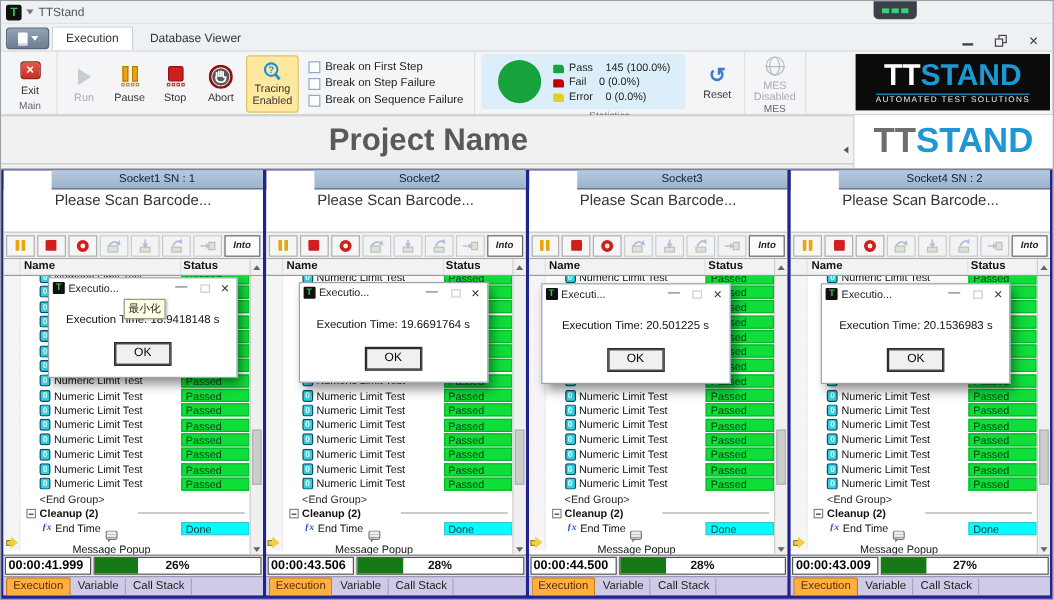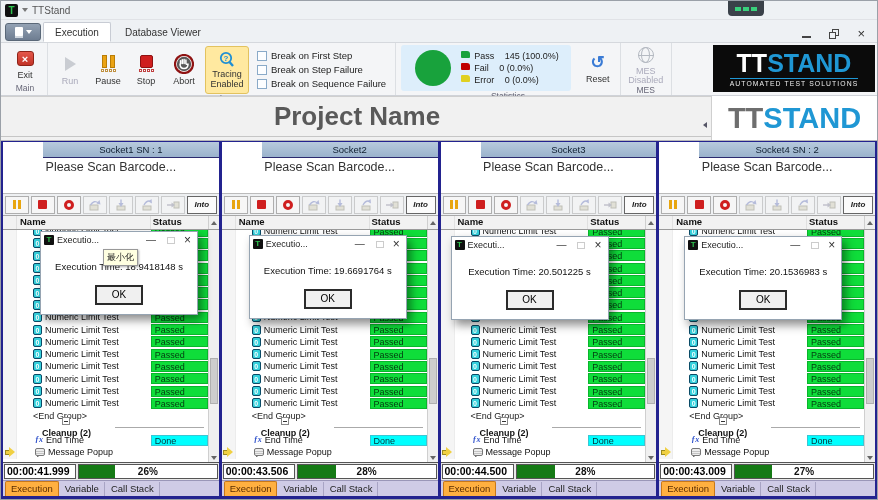--- a/index.html
+++ b/index.html
@@ -44,21 +44,21 @@
   .stop-ico { width:13px; height:13px; background:#cf1f1f; border:1px solid #8e1212; border-radius:2px; }
   .dots { display:flex; gap:1px; margin-top:1px; } .dots i { width:3px; height:3px; border:1px solid #c09040; background:#fff; }
   .dots.red i { border-color:#c04040; }
   .tracing { width:44px; height:48px; background:#ffe9a0; border:1px solid #e2c25f; border-radius:3px; display:flex; flex-direction:column; align-items:center; justify-content:center; font-size:9px; color:#333; text-align:center; line-height:10px; margin-top:1px; }
   .cbcol { display:flex; flex-direction:column; justify-content:center; gap:3px; font-size:9.5px; color:#222; padding:0 4px; }
   .cb { display:flex; align-items:center; gap:4px; white-space:nowrap; }
   .cb i { width:10px; height:10px; border:1px solid #8aaac8; background:#fdfeff; flex:none; }
   .stat-panel { background:#ddeefb; border-radius:3px; height:46px; display:flex; align-items:center; gap:10px; padding:0 12px 0 14px; }
   .pie { width:36px; height:36px; border-radius:50%; background:#18a23c; }
   .legend { font-size:9px; color:#222; display:flex; flex-direction:column; gap:2px; }
-  .legend .li { display:flex; align-items:flex-start; gap:4px; }
+  .legend .li { display:flex; align-items:flex-end; gap:4px; }
   .legend .mark { width:9px; height:7px; border-radius:1px 3px 1px 1px; display:inline-block; }
   .reset-ico { font-size:17px; color:#3a7bd5; font-weight:bold; line-height:17px; }
   .mes-btn { color:#aab; }
   .globe { width:16px; height:16px; border:1.5px solid #b5bac2; border-radius:50%; position:relative; }
   .globe::before { content:""; position:absolute; left:50%; top:-1px; bottom:-1px; width:7px; margin-left:-4.5px; border:1px solid #b5bac2; border-radius:50%; }
   .globe::after { content:""; position:absolute; top:50%; left:-1px; right:-1px; border-top:1px solid #b5bac2; }
   .top-logo { margin-left:auto; width:162px; height:47px; margin-top:2px; background:#0b0b0b; display:flex; flex-direction:column; align-items:center; justify-content:center; }
   .tl-main { font-weight:bold; font-size:25px; line-height:25px; letter-spacing:0px; font-family:"Liberation Sans",sans-serif; }
   .tl-main .tt { color:#fff; } .tl-main .stand { color:#1f97d4; }
   .tl-tag { color:#eee; font-size:6.8px; letter-spacing:1.1px; margin-top:2px; border-top:1px solid #1f97d4; padding-top:1px; }
@@ -98,27 +98,27 @@
   .rows { margin-top:-5px; }
   .trow { height:12.3px; display:flex; align-items:center; font-size:9px; color:#111; }
   .trow .ind { width:14px; flex:none; background:#f5f5f5; border-right:1px solid #ececec; height:100%; display:flex; align-items:center; justify-content:center; }
   .trow .nm { flex:1; min-width:0; display:flex; align-items:center; gap:3px; padding-left:16px; white-space:nowrap; overflow:hidden; }
   .trow .stc { width:57px; flex:none; height:100%; display:flex; align-items:center; }
   .st { display:block; width:100%; height:11px; line-height:11px; padding-left:3px; font-size:9px; }
   .st.passed { background:#0fdd3a; color:#043a10; border:1px solid #0ab52c; }
   .st.done { background:#00ffff; color:#06333a; border:1px solid #39c7d4; }
   .ic-nlt { flex:none; width:9px; height:10px; background:#35d0dc; border:1px solid #0a4a66; border-radius:2px; color:#f2ffff; font:bold 7px/9px "Liberation Sans",sans-serif; text-align:center; font-style:normal; }
   .eg { padding-left:16px; color:#222; }
-  .cleanup-row .nm { padding-left:5px; gap:3px;flex-direction:column; }
+  .cleanup-row .nm { padding-left:5px; gap:3px; }
   .exp { flex:none; width:8px; height:8px; border:1px solid #888; background:#fff; position:relative; }
   .exp::after { content:""; position:absolute; left:1px; right:1px; top:50%; border-top:1px solid #333; }
   .cl-line { flex:1; border-top:1px solid #aaa; margin:0 4px; }
   .et-row .nm { padding-left:18px; }
   .ic-fx { flex:none; color:#3355cc; font:italic bold 8px/10px "Liberation Serif",serif; }
-  .mp-row .nm { padding-left:18px; }
+  .mp-row .nm { padding-left:18px;flex-direction:column; }
   .ic-bubble { flex:none; width:10px; height:8px; border:1px solid #777; border-radius:2px; background:linear-gradient(#eee 2px,#999 3px,#eee 3px,#eee 4px,#999 5px,#eee 5px); position:relative; }
   .ic-bubble::after { content:""; position:absolute; left:1px; bottom:-3px; border-left:3px solid #777; border-bottom:3px solid transparent; }
   .arrow-ptr { display:flex; align-items:center; }
   .arrow-ptr .bar { width:4px; height:5px; background:#f0d042; border:1px solid #9a8a20; border-right:none; }
   .arrow-ptr .head { width:0; height:0; border-top:5px solid transparent; border-bottom:5px solid transparent; border-left:6px solid #f0d042; }
   .sb { position:absolute; top:0; right:0; bottom:0; width:11px; background:#f0f0f0; border-left:1px solid #cfcfcf; }
   .sb-thumb { position:absolute; left:1px; right:1px; top:55%; height:46px; background:#cdcdcd; border:1px solid #b0b0b0; }
   .sb-dn { position:absolute; left:0; right:0; bottom:2px; display:flex; justify-content:center; }
 
   

